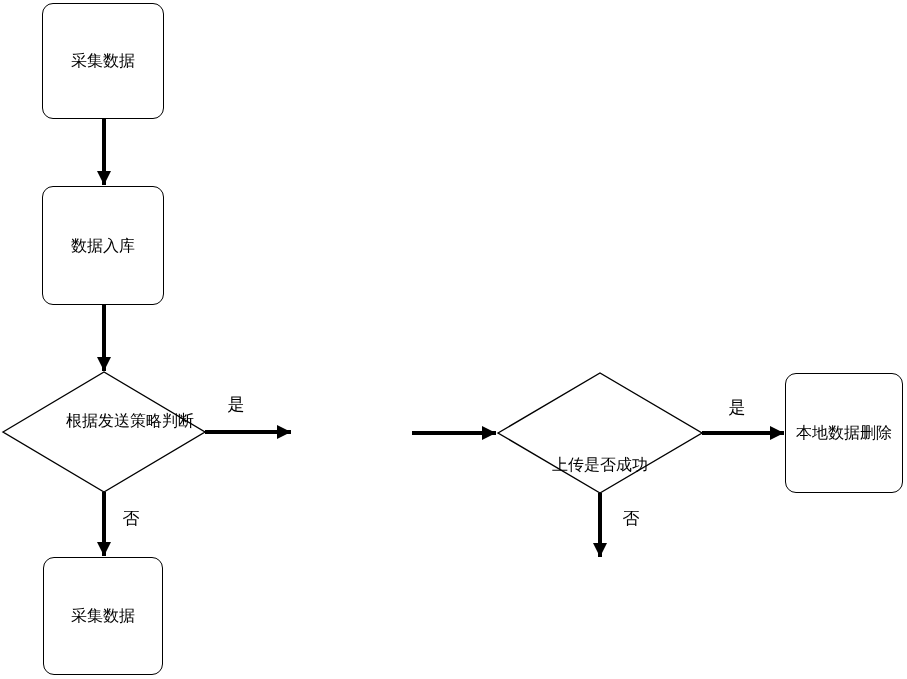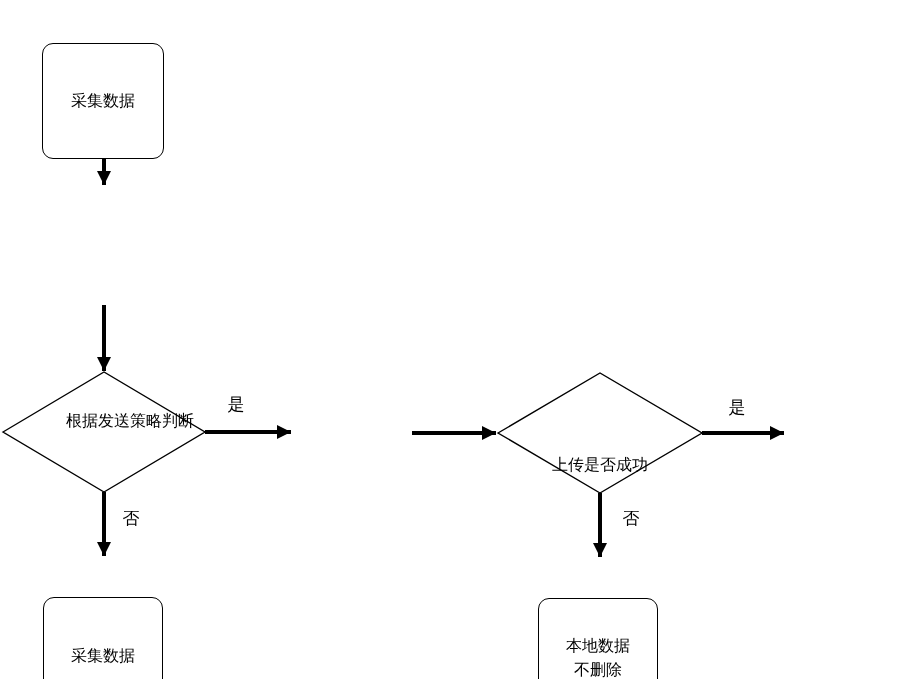--- a/index.html
+++ b/index.html
@@ -22,21 +22,20 @@
     box-sizing: border-box;
     border: 1.5px solid #000000;
     border-radius: 11px;
     background: #ffffff;
     display: flex;
     align-items: center;
     justify-content: center;
     text-align: center;
     font-size: 16px;
     line-height: 24px;
-    margin-top: 40px;
   }
   .b-collect  { left: 42px;  top: 3px;   width: 122px; height: 116px; }
   .b-store    { left: 42px;  top: 186px; width: 122px; height: 119px; }
   .b-upload   { left: 292px; top: 372px; width: 120px; height: 120px; }
   .b-delete   { left: 785px; top: 373px; width: 118px; height: 120px; }
   .b-noupload { left: 43px;  top: 557px; width: 120px; height: 118px; }
   .b-nodelete { left: 538px; top: 558px; width: 120px; height: 119px; }
   .diamond-label {
     position: absolute;
     text-align: center;
@@ -78,33 +77,33 @@
     <line x1="412" y1="433" x2="496" y2="433" stroke="#000000" stroke-width="4" marker-end="url(#ah)"></line>
     <line x1="702" y1="433" x2="784" y2="433" stroke="#000000" stroke-width="4" marker-end="url(#ah)"></line>
     <line x1="104" y1="492" x2="104" y2="556" stroke="#000000" stroke-width="4" marker-end="url(#ah)"></line>
     <line x1="600" y1="493" x2="600" y2="557" stroke="#000000" stroke-width="4" marker-end="url(#ah)"></line>
   </svg>
 
   <div class="process b-collect">
     <span>采集数据</span>
   </div>
 
+  <div class="process b-store">
+    <span>数据入库</span>
+  </div>
 
 
+  <div class="process b-delete">
+    <span>本地数据删除</span>
+  </div>
 
   <div class="process b-noupload">
     <span>采集数据</span>
   </div>
 
-  <div class="process b-nodelete">
-    <span>
-      <span style="display:block">本地数据</span>
-      <span style="display:block">不删除</span>
-    </span>
-  </div>
 
   <div class="diamond-label dl-1">
     <div>根据发送策略判断</div>
   </div>
 
   <div class="diamond-label dl-2">
     <div>上传是否成功</div>
   </div>
 
   <div class="edge-label el-yes1">是</div>

